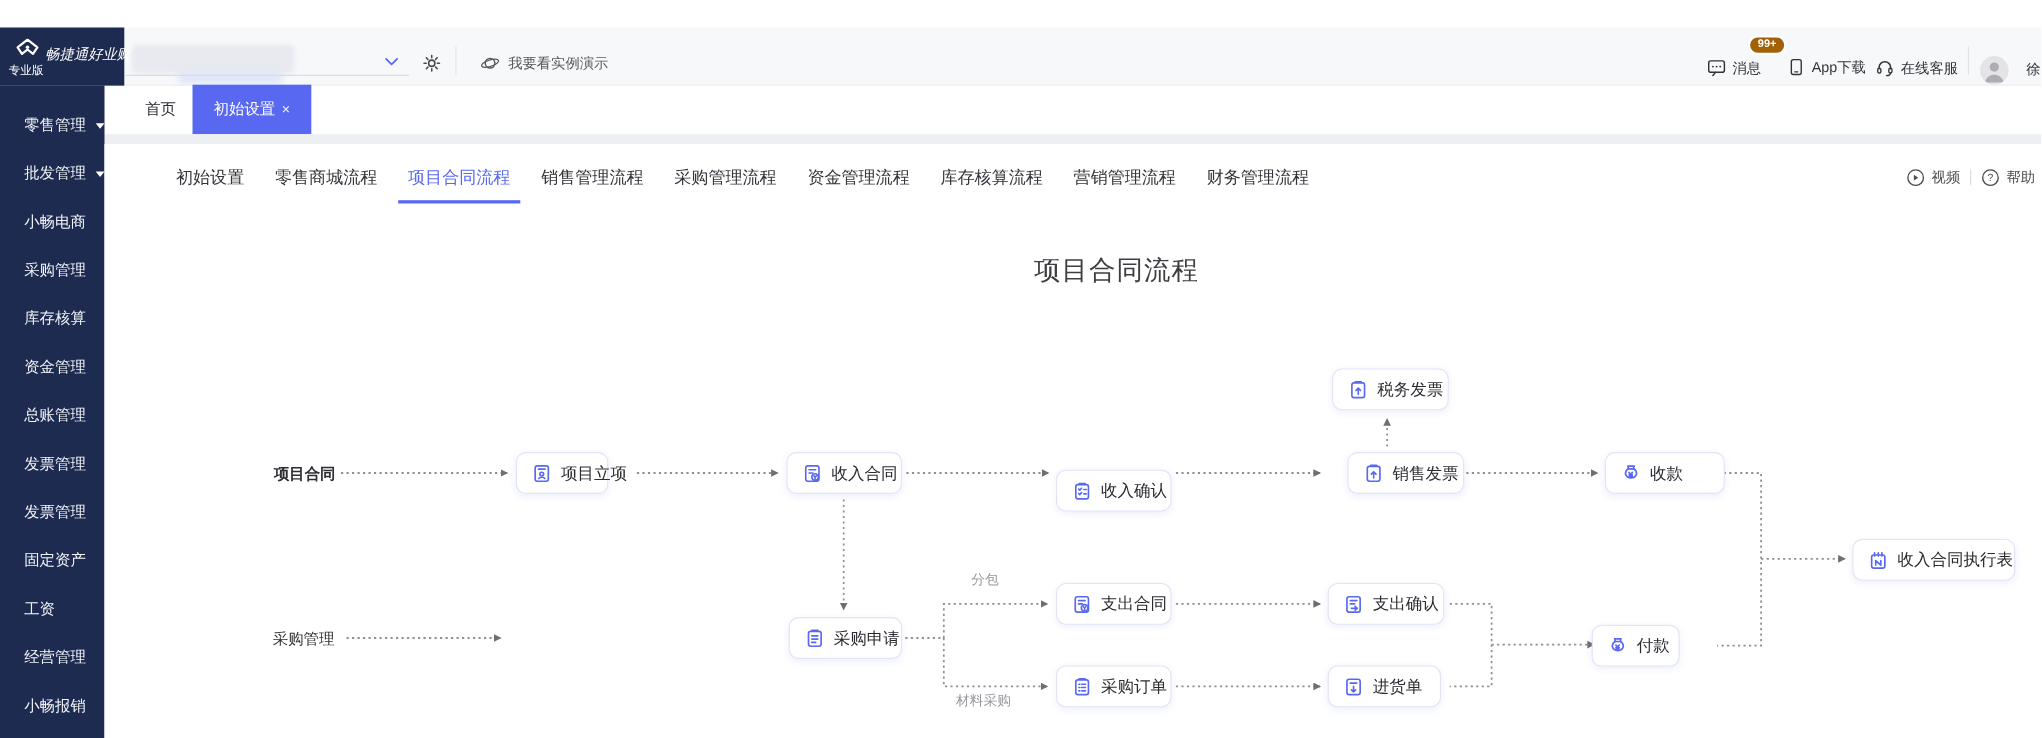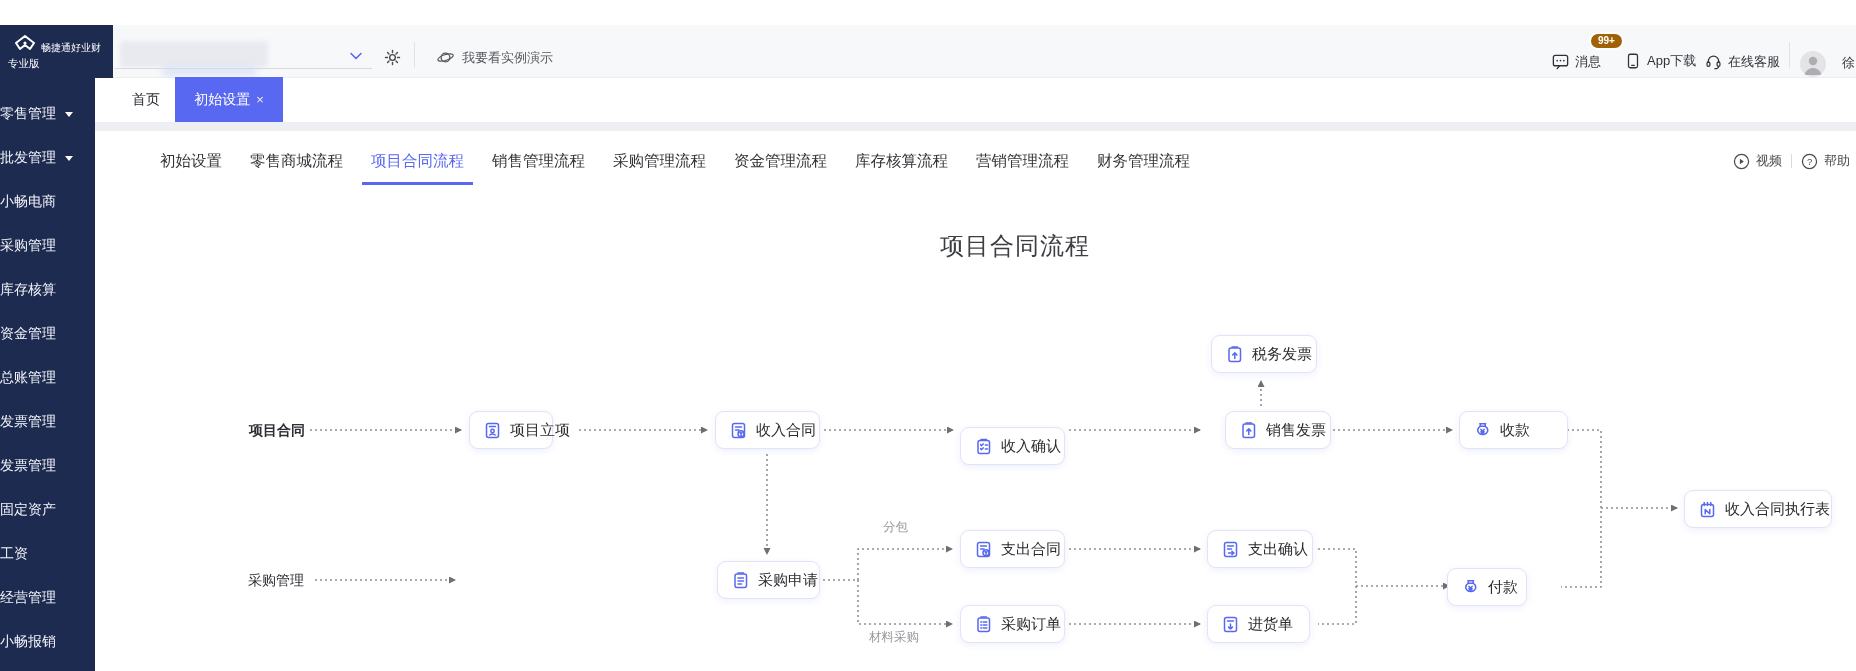--- a/index.html
+++ b/index.html
@@ -4,21 +4,21 @@
 <style>
   * { margin:0; padding:0; box-sizing:border-box; }
   html,body { background:#fff; }
   body { font-family:"Liberation Sans","DejaVu Sans",sans-serif; }
   .screen { position:relative; width:1856px; height:671px; background:#fff; overflow:hidden; }
 
   
   .topbar { position:absolute; left:0; top:25px; width:1856px; height:53px; background:#f7f8fa; border-bottom:1px solid #ececf1; }
   .logo-block { position:absolute; left:0; top:0; width:113px; height:53px; background:#1e2b50; color:#fff; }
   .logo-glyph { position:absolute; left:13px; top:10px; }
-  .brand { position:absolute; left:41px; top:16px; font-size:10px; color:#fff; white-space:nowrap; }
+  .brand { position:absolute; left:41px; top:16px; font-size:13px; color:#fff; white-space:nowrap;font-style:italic; }
   .brand-sub { position:absolute; left:8px; top:32px; font-size:10.5px; color:#fff; }
   .redact-a { position:absolute; left:120px; top:16px; width:148px; height:26px; background:#e8eaef; border-radius:4px; filter:blur(2px); }
   .redact-b { position:absolute; left:162px; top:40px; width:95px; height:11px; background:#dfe6f8; border-radius:4px; filter:blur(3px); }
   .select-line { position:absolute; left:114px; top:43px; width:258px; height:1px; background:#d8dade; }
   .chevron { position:absolute; left:348px; top:23px; }
   .gear { position:absolute; left:383px; top:23px; cursor:pointer; }
   .tb-divider { position:absolute; left:414px; top:17px; width:1px; height:26px; background:#e2e3e8; }
   .demo { position:absolute; left:436px; top:23px; display:flex; align-items:center; gap:7px; cursor:pointer; }
   .demo span { font-size:13px; color:#55575c; }
   .tb-item { position:absolute; top:27px; display:flex; align-items:center; gap:5px; cursor:pointer; }
@@ -30,21 +30,21 @@
 
   
   .navstrip { position:absolute; left:95px; top:78px; width:1761px; height:44px; background:#fff; }
   .home-tab { position:absolute; left:37px; top:13px; font-size:14px; color:#2b2c33; cursor:pointer; }
   .active-page-tab { position:absolute; left:80px; top:-1px; width:108px; height:45px; background:#5868f0; color:#fff; display:flex; align-items:center; justify-content:center; gap:6px; font-size:14px; cursor:pointer; }
   .active-page-tab .close { font-size:13px; opacity:.9; cursor:pointer; }
   .gapstrip { position:absolute; left:95px; top:122px; width:1761px; height:9px; background:#edeff3; }
 
   
   .sidebar { position:absolute; left:0; top:78px; width:95px; height:593px; background:#1e2b50; padding-top:14px; }
-  .side-item { height:44px; display:flex; align-items:center; color:#f2f4f9; font-size:14px; cursor:pointer; white-space:nowrap; }
+  .side-item { height:44px; display:flex; align-items:center; padding-left:22px; color:#f2f4f9; font-size:14px; cursor:pointer; white-space:nowrap; }
   .caret { width:0; height:0; border-left:4.5px solid transparent; border-right:4.5px solid transparent; border-top:5.5px solid #fff; margin-left:9px; }
 
   
   .panel { position:absolute; left:95px; top:131px; width:1761px; height:540px; background:#fff; }
   .tabs { position:absolute; left:56px; top:0; display:flex; gap:10px; }
   .tab { padding:20px 9px 10px; font-size:15.5px; color:#33343a; cursor:pointer; border-bottom:3px solid transparent; white-space:nowrap; }
   .tab.active { color:#5868f0; border-bottom-color:#5868f0; }
   .tools { position:absolute; right:6px; top:21px; display:flex; align-items:center; gap:6px; }
   .tools span { font-size:13px; color:#4a4b50; cursor:pointer; }
   .tools .tdiv { width:1px; height:14px; background:#d9d9de; margin:0 3px; }

